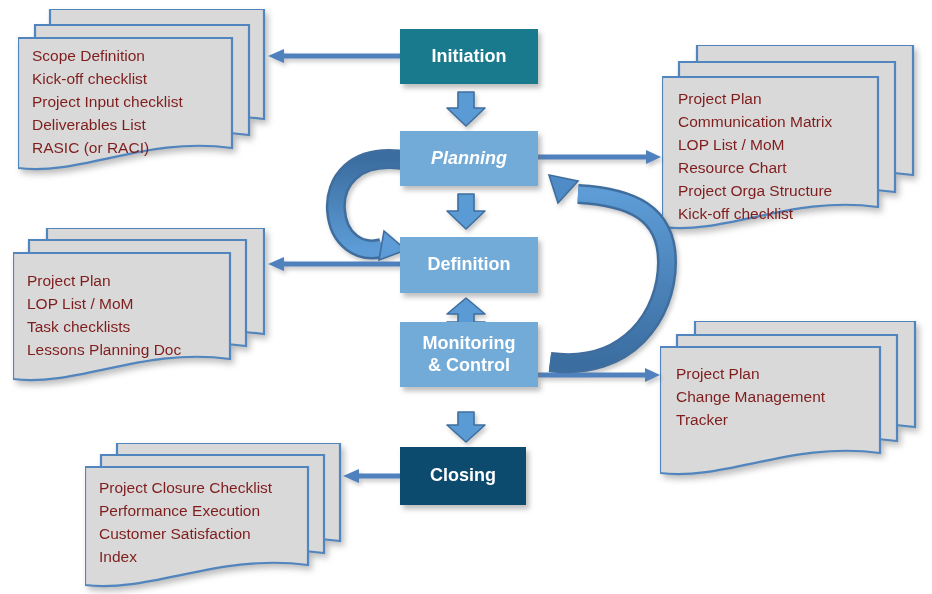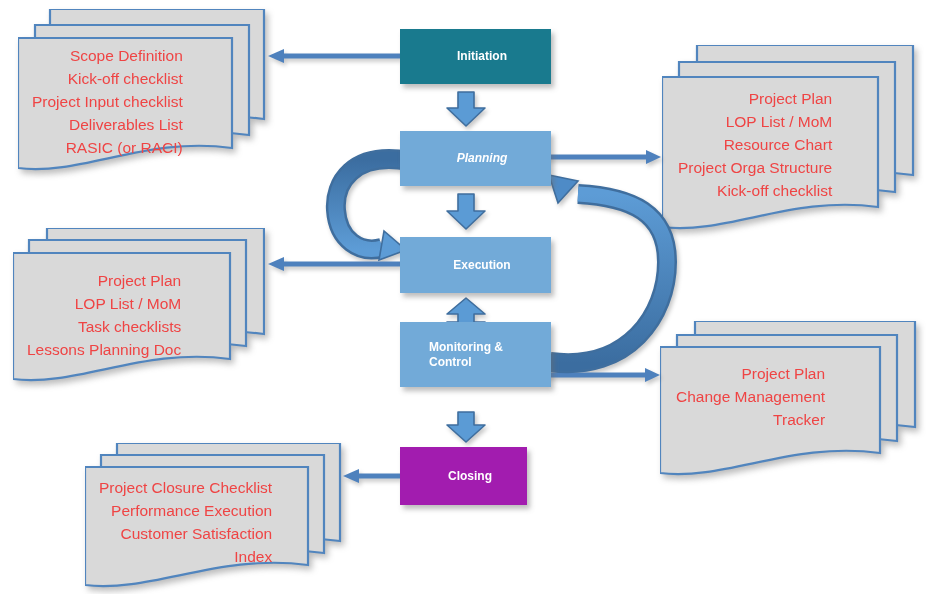--- a/index.html
+++ b/index.html
@@ -3,35 +3,35 @@
 <meta charset="utf-8">
 <style>
   html,body{margin:0;padding:0;background:#fff;}
   .canvas{
     position:relative;width:932px;height:594px;background:#ffffff;
     font-family:"Liberation Sans",sans-serif;overflow:hidden;
   }
   
   .phase-box{
     position:absolute;display:flex;align-items:center;justify-content:center;
-    color:#ffffff;font-weight:bold;font-size:12px;text-align:left;
-    box-shadow:3px 4px 5px rgba(110,110,110,.45);z-index:3;line-height:1.2;padding-left:13px;
+    color:#ffffff;font-weight:bold;font-size:18px;text-align:center;
+    box-shadow:3px 4px 5px rgba(110,110,110,.45);z-index:3;line-height:1.2;
   }
   .phase-initiation{left:400px;top:29px;width:138px;height:55px;background:#197A8E;}
   .phase-planning  {left:400px;top:131px;width:138px;height:55px;background:#72AAD8;font-style:italic;}
   .phase-execution {left:400px;top:237px;width:138px;height:56px;background:#72AAD8;}
   .phase-monitoring{left:400px;top:322px;width:138px;height:65px;background:#72AAD8;}
-  .phase-closing   {left:400px;top:447px;width:114px;height:58px;background:#a21caf;}
+  .phase-closing   {left:400px;top:447px;width:126px;height:58px;background:#0c4a6e;}
   .phase-monitoring .wrap{width:106px;margin:0 auto;}
   
   .doc-stack{position:absolute;z-index:1;}
   .doc-stack svg{position:absolute;left:0;top:0;
     filter:drop-shadow(3px 4px 3px rgba(90,90,90,.40));}
   .doc-sheet{fill:#D9D9D9;stroke:#5185BE;stroke-width:2.2px;}
-  .doc-list{position:absolute;color:#ef4444;font-size:15.5px;line-height:23px;white-space:nowrap;text-align:right;}
+  .doc-list{position:absolute;color:#7f1d1d;font-size:15.5px;line-height:23px;white-space:nowrap;}
   .stack-initiation{left:18px;top:9px;width:250px;height:172px;}
   .stack-initiation .doc-list{left:14px;top:35px;}
   .stack-planning{left:662px;top:45px;width:268px;height:200px;}
   .stack-planning .doc-list{left:16px;top:42px;}
   .stack-execution{left:13px;top:228px;width:252px;height:162px;}
   .stack-execution .doc-list{left:14px;top:41px;}
   .stack-monitoring{left:660px;top:321px;width:270px;height:160px;}
   .stack-monitoring .doc-list{left:16px;top:41px;}
   .stack-closing{left:85px;top:443px;width:260px;height:150px;}
   .stack-closing .doc-list{left:14px;top:33px;}
@@ -62,20 +62,21 @@
 
   <div class="doc-stack stack-planning">
     <svg width="268" height="200" viewBox="0 0 268 200">
       <path class="doc-sheet" transform="translate(35,0)" d="M0,0 H216 V130 C130,118 65,158 0,150 Z"></path>
       <path class="doc-sheet" transform="translate(17,17)" d="M0,0 H216 V130 C130,118 65,158 0,150 Z"></path>
       <path class="doc-sheet" transform="translate(0,32)" d="M0,0 H216 V130 C130,118 65,158 0,150 Z"></path>
     </svg>
     <div class="doc-list">
 
     <div>Project Plan</div>
+        <div>Communication Matrix</div>
         <div>LOP List / MoM</div>
         <div>Resource Chart</div>
         <div>Project Orga Structure</div>
         <div>Kick-off checklist</div>
       </div>
   </div>
 
   <div class="doc-stack stack-execution">
     <svg width="252" height="162" viewBox="0 0 252 162">
       <path class="doc-sheet" transform="translate(34,0)" d="M0,0 H217 V106 C130,94 65,134 0,126 Z"></path>
@@ -173,21 +174,21 @@
     </g>
   </svg>
 
   <div class="phase-box phase-initiation">
     <span>Initiation</span>
   </div>
   <div class="phase-box phase-planning">
     <span>Planning</span>
   </div>
   <div class="phase-box phase-execution">
-    <span>Execution</span>
+    <span>Definition</span>
   </div>
   <div class="phase-box phase-monitoring">
     <span class="wrap">Monitoring &amp; Control</span>
   </div>
   <div class="phase-box phase-closing">
     <span>Closing</span>
   </div>
 
 </div>
 

